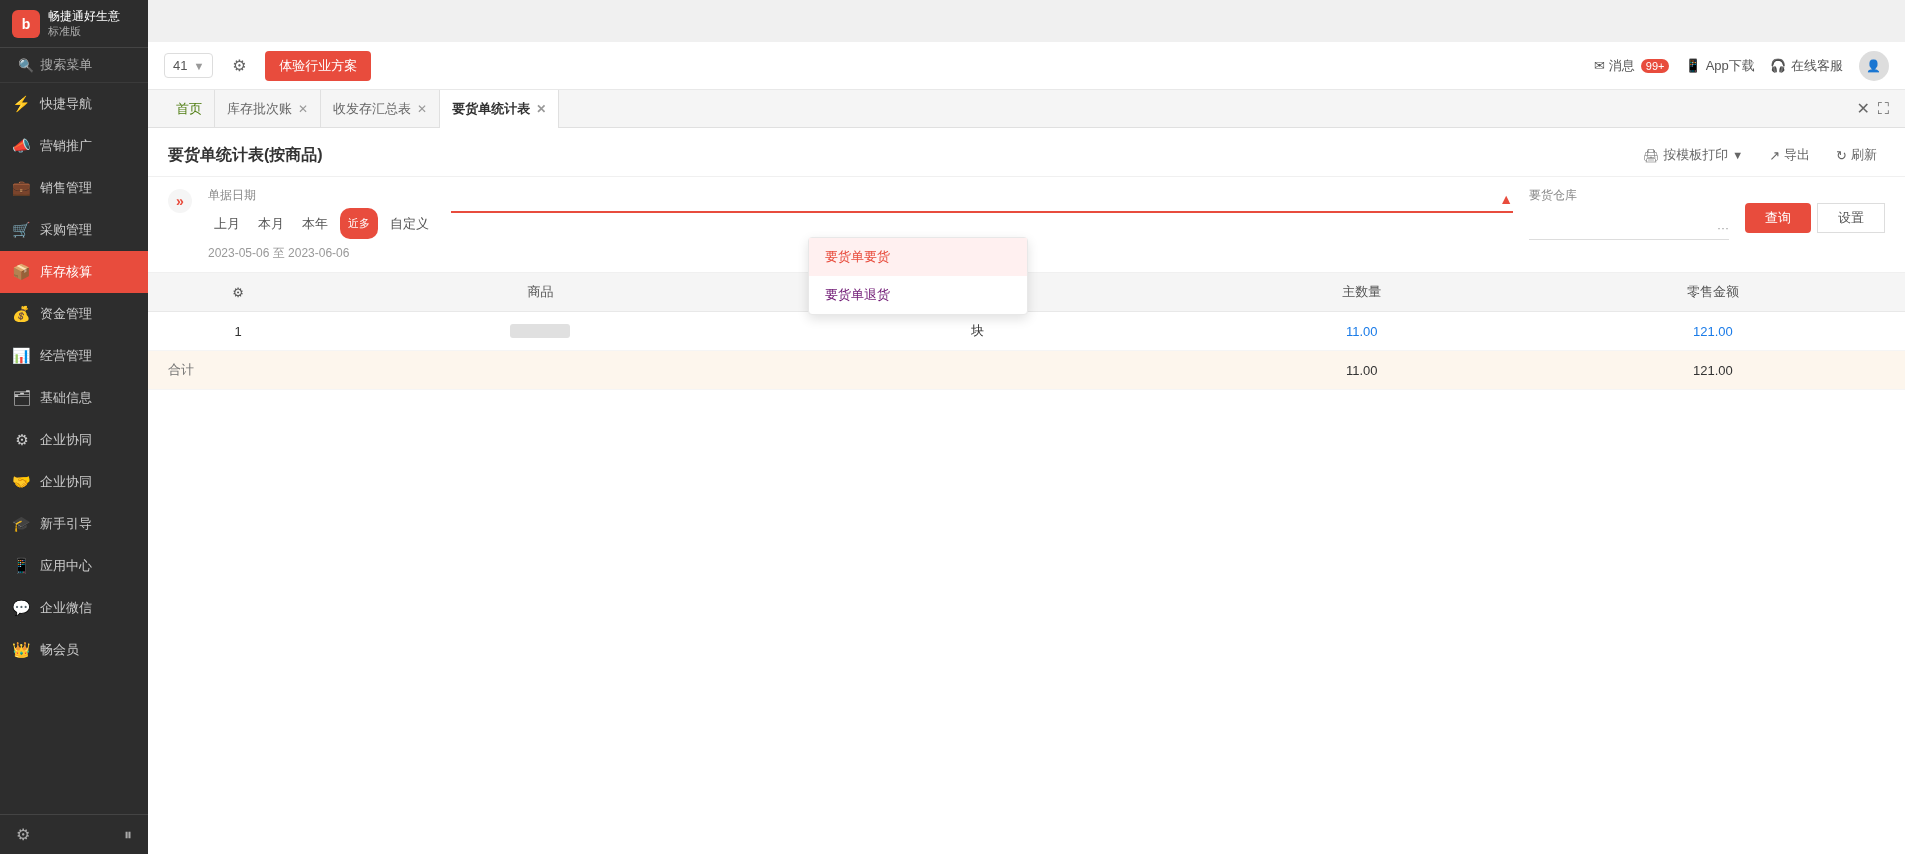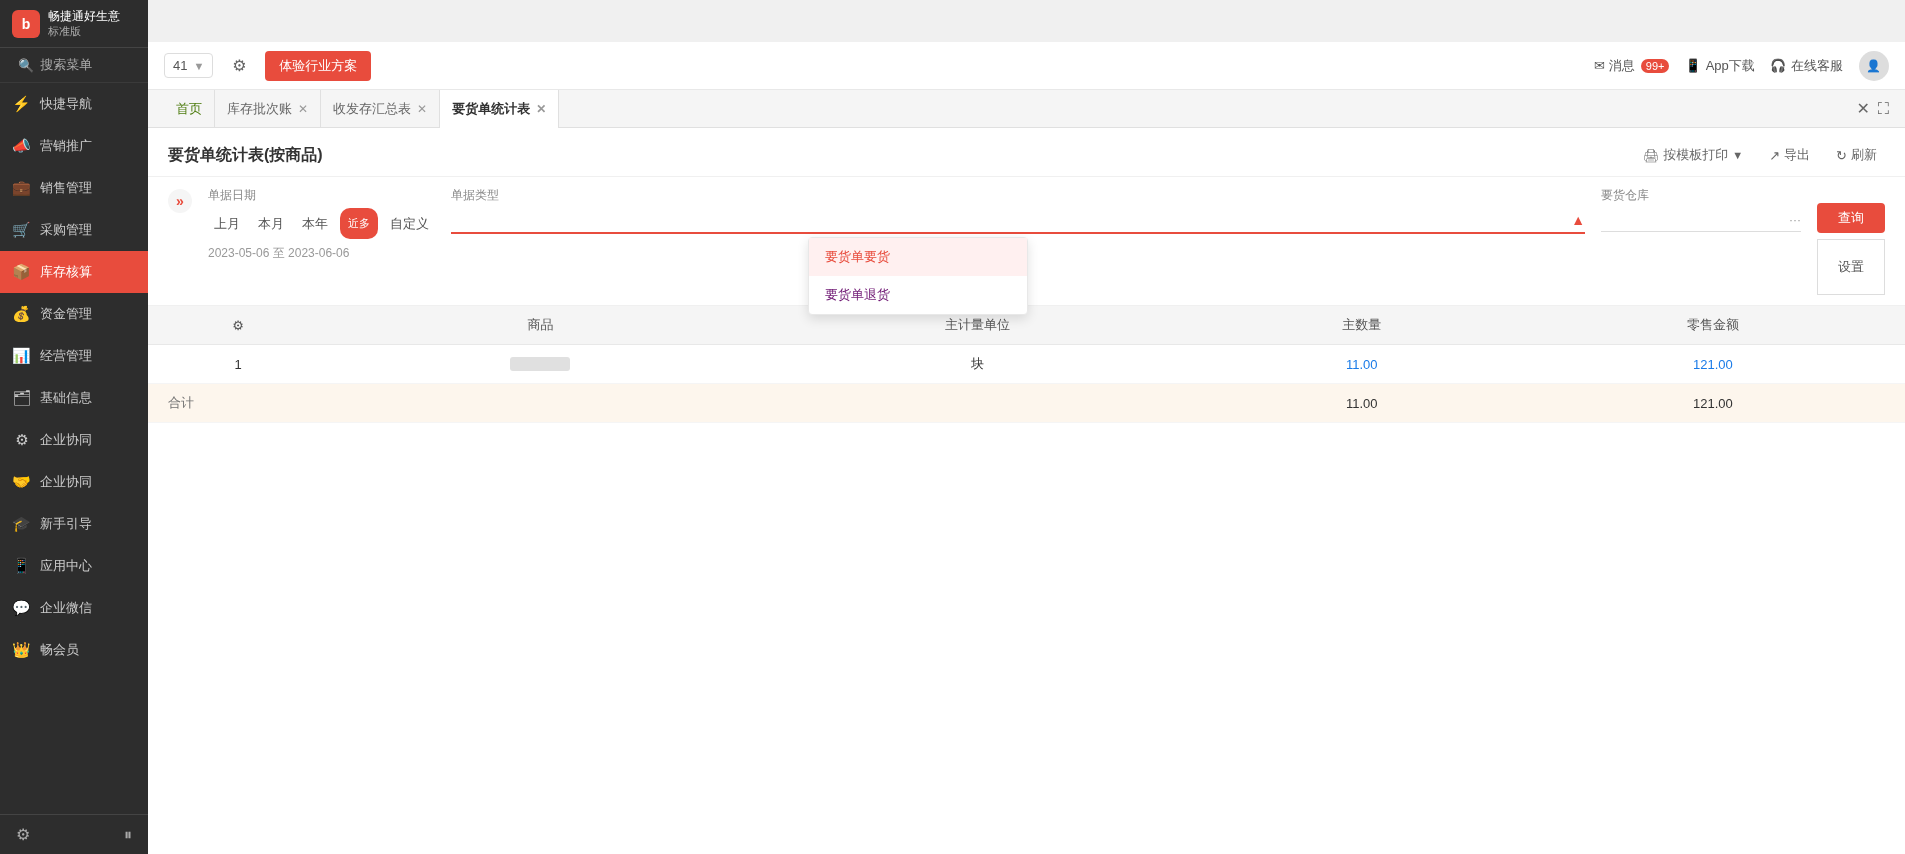--- a/index.html
+++ b/index.html
@@ -201,39 +201,39 @@
     .doctype-label { font-size: 12px; color: #888; }
     .doctype-input-wrap {
       display: flex; align-items: center;
       border-bottom: 2px solid #e84c3d;
       padding: 4px 0;
     }
     .doctype-input { border: none; outline: none; font-size: 13px; flex: 1; color: #333; }
     .doctype-arrow { color: #e84c3d; font-size: 14px; cursor: pointer; margin-left: 6px; }
 
     
-    .filter-warehouse { display: flex; flex-direction: column; gap: 4px; min-width: 200px; }
+    .filter-warehouse { display: flex; flex-direction: column; gap: 12px; min-width: 200px; }
     .warehouse-label { font-size: 12px; color: #888; }
     .warehouse-input-wrap {
       display: flex; align-items: center;
       border-bottom: 1px solid #ddd;
       padding: 4px 0;
     }
     .warehouse-input { border: none; outline: none; font-size: 13px; flex: 1; color: #333; }
     .warehouse-more { color: #999; font-size: 12px; cursor: pointer; margin-left: 4px; }
 
-    .filter-actions { display: flex; flex-direction: column; gap: 6px; margin-left: auto; padding-top: 16px; }
+    .filter-actions { display: flex; flex-direction: row; gap: 6px; margin-left: auto; padding-top: 16px; }
     .query-btn {
       background: #e84c3d; color: #fff; border: none;
       border-radius: 4px; padding: 6px 20px;
       font-size: 13px; cursor: pointer;
     }
     .settings-btn {
       background: none; border: 1px solid #ddd;
-      border-radius: 0; padding: 18px 20px;
+      border-radius: 0; padding: 5px 20px;
       font-size: 13px; cursor: pointer; color: #555;
     }
 
     
     .dropdown-overlay {
       position: absolute;
       top: 60px; left: 660px;
       z-index: 100;
       background: #fff;
       border: 1px solid #e8e8e8;
@@ -443,21 +443,20 @@
           <button class="date-btn">上月</button>
           <button class="date-btn">本月</button>
           <button class="date-btn">本年</button>
           <button class="date-btn recent">近多</button>
           <button class="date-btn">自定义</button>
         </div>
         <div class="date-range-text">2023-05-06 至 2023-06-06</div>
       </div>
 
       <div class="filter-doctype">
-        <div class="doctype-label">单据类型</div>
         <div class="doctype-input-wrap">
           <input class="doctype-input" type="text" value="" style="">
           <span class="doctype-arrow">▲</span>
         </div>
       </div>
 
       <div class="filter-warehouse">
         <div class="warehouse-label">要货仓库</div>
         <div class="warehouse-input-wrap">
           <input class="warehouse-input" type="text" style="">

